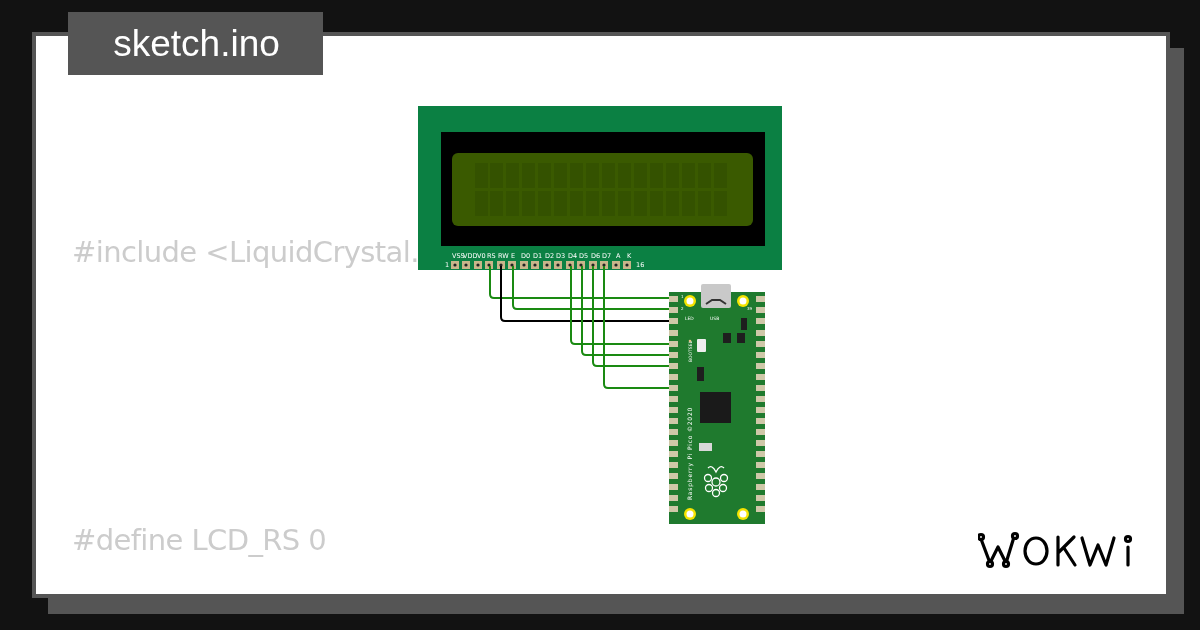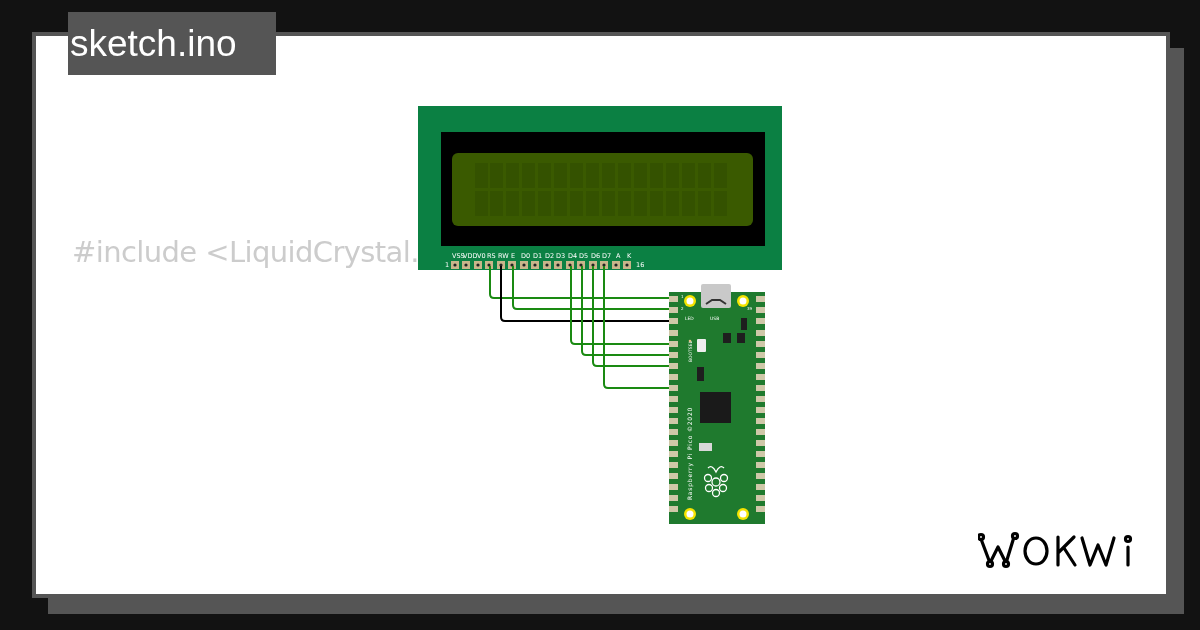--- a/index.html
+++ b/index.html
@@ -1,33 +1,34 @@
 <!DOCTYPE html>
 <html><head>
 <meta charset="utf-8">
 <style>
   html,body{margin:0;padding:0;}
   body{width:1200px;height:630px;background:#121212;position:relative;overflow:hidden;font-family:"DejaVu Sans","Liberation Sans",sans-serif;}
   .shadow{position:absolute;left:48px;top:48px;width:1136px;height:566px;background:#555555;}
   .panel{position:absolute;left:32px;top:32px;width:1130px;height:558px;background:#ffffff;border:4px solid #555555;overflow:hidden;}
-  .tab{position:absolute;left:68px;top:12px;width:208px;height:63px;background:#555555;color:#ffffff;font-family:"Liberation Sans",sans-serif;font-size:37px;line-height:63px;box-sizing:border-box;padding-left:2px;}
+  .tab{position:absolute;left:68px;top:12px;width:255px;height:63px;background:#555555;color:#ffffff;font-family:"Liberation Sans",sans-serif;font-size:37px;line-height:63px;text-align:center;box-sizing:border-box;padding-left:2px;}
   .code{position:absolute;left:36px;top:96px;margin:0;color:#cccccc;font-family:"DejaVu Sans",sans-serif;font-size:29px;line-height:48px;letter-spacing:-0.6px;white-space:pre;}
   .code .line{display:block;height:48px;}
   .circuit{position:absolute;left:0;top:0;width:1200px;height:630px;pointer-events:none;}
   .circuit *{pointer-events:auto;}
   .logo{position:absolute;left:978px;top:527px;width:172px;height:48px;}
 </style>
 </head>
 <body>
 
 <div class="shadow"></div>
 <div class="panel">
   <div class="code">
     <span class="line">#include &lt;LiquidCrystal.h&gt;</span>
     <span class="line"></span>
+    <span class="line">#define LCD_RS 0</span>
     
     
     
     
     
     
     
   </div>
 </div>
 <div class="tab">sketch.ino</div>

